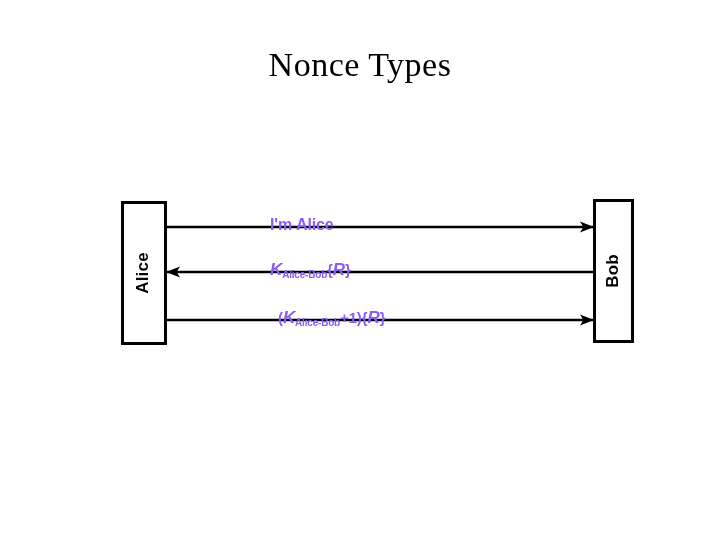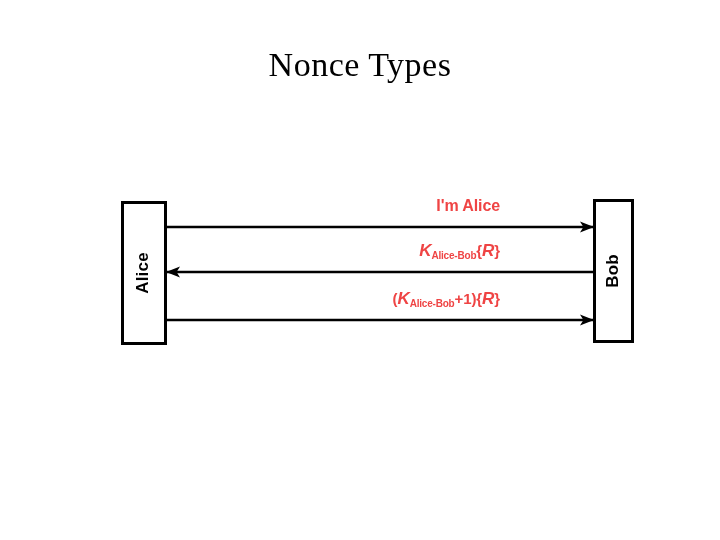--- a/index.html
+++ b/index.html
@@ -68,27 +68,28 @@
     left: 583px;
     top: 260px;
     width: 60px;
     height: 22px;
     line-height: 22px;
   }
 
   
   .msg-label {
     position: absolute;
-    color: #ef4444;
+    color: #8b5cf6;
     font-family: "Liberation Sans", sans-serif;
     font-weight: bold;
     font-size: 15px;
     white-space: nowrap;
-    text-align: right;
+    text-align: left;
     letter-spacing: -0.1px;
+    margin-top: 19px;
   }
   .msg-label .it {
     font-style: italic;
     font-size: 17px;
   }
   .msg-label .sub {
     font-size: 10px;
     vertical-align: -0.28em;
     font-style: normal;
     letter-spacing: -0.2px;
@@ -101,21 +102,21 @@
     top: 197px;
     width: 230px;
     font-size: 16px;
   }
   #msg2-label {
     left: 270px;
     top: 241px;
     width: 230px;
   }
   #msg3-label {
-    left: 270px;
+    left: 278px;
     top: 289px;
     width: 230px;
   }
 
   
   #page-number {
     position: absolute;
     left: 640px;
     top: 501px;
     width: 40px;

